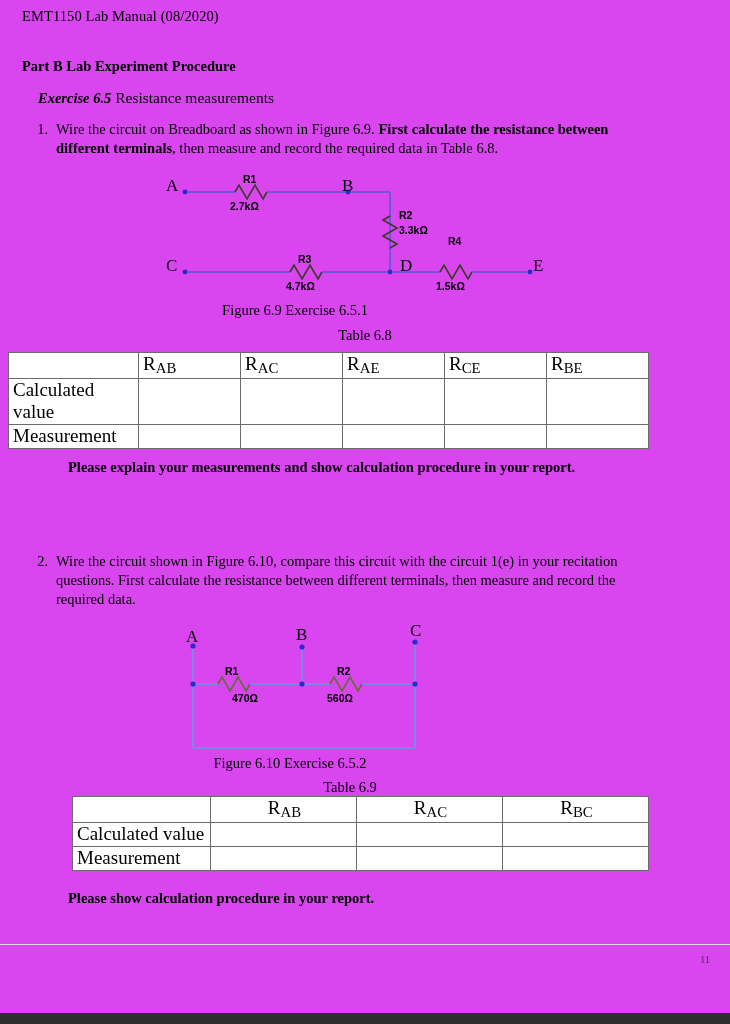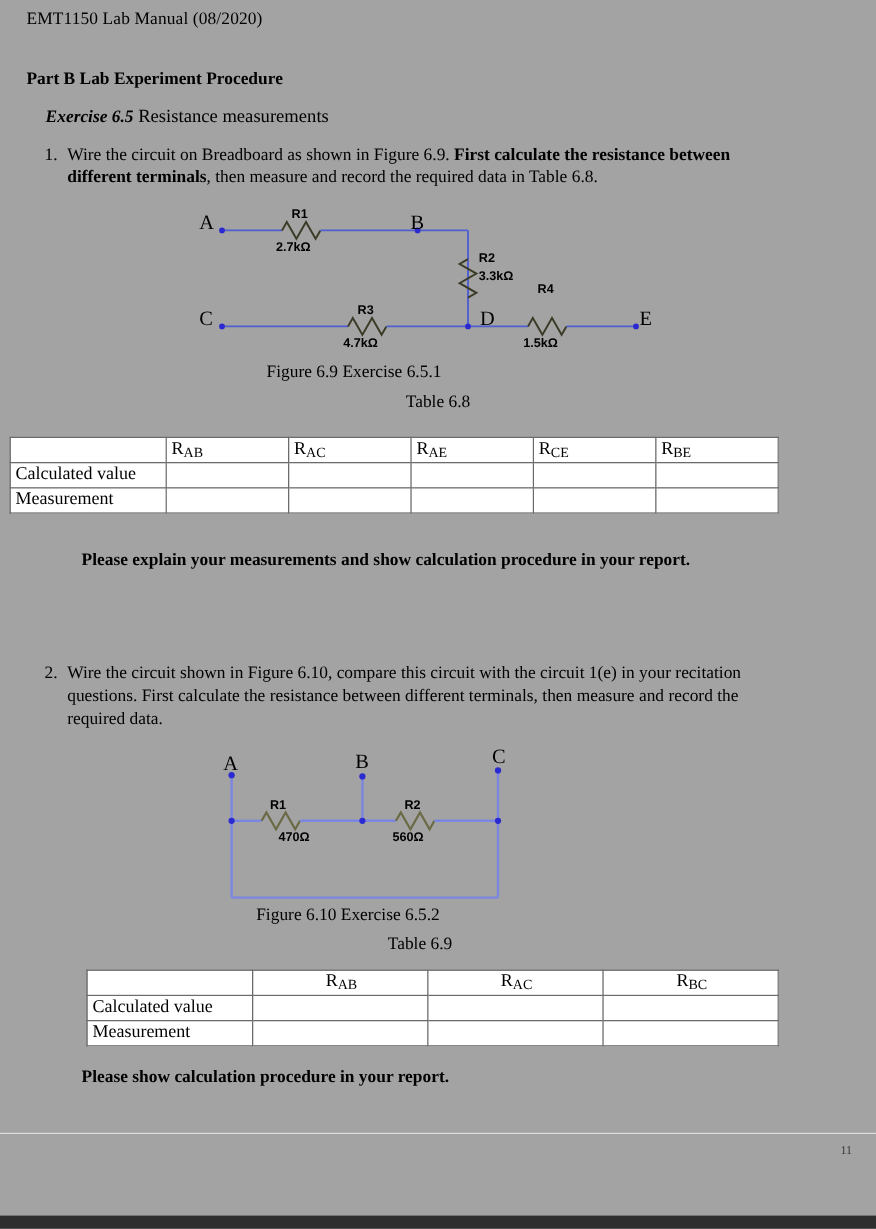--- a/index.html
+++ b/index.html
@@ -4,21 +4,21 @@
 <style>
   html, body { margin:0; padding:0; }
   body {
     width:730px; height:1024px;
     background:#ffffff;
     font-family:"Liberation Serif", serif;
     color:#000000;
     position:relative;
     overflow:hidden;
   }
-  .page { position:relative; width:730px; height:1014px; background:#a3a3a3; }
+  .page { position:relative; width:730px; height:1014px; background:#d946ef; }
 
   .hdr {
     position:absolute; left:22px; top:8px;
     font-size:14.5px; letter-spacing:0.1px;
   }
 
   .h-bold {
     position:absolute; left:22px;
     font-weight:bold; font-size:14.5px;
   }
@@ -36,23 +36,22 @@
   .fig-cap { position:absolute; text-align:center; font-size:14.5px; }
   #fig69cap { left:0; top:302px; width:590px; }
   #tbl68cap { left:0; top:327px; width:730px; }
   #fig610cap { left:0; top:755px; width:580px; }
   #tbl69cap { left:0; top:779px; width:700px; }
 
   
   table.lab {
     position:absolute;
     border-collapse:collapse;
-    font-size:15px;
+    font-size:19px;
     table-layout:fixed;
-    margin-top:12px;
   }
   table.lab td, table.lab th {
     border:1px solid #6b6b6b;
     height:19px;
     padding:0 2px 1px 4px;
     font-weight:normal;
     text-align:left;
     vertical-align:middle;
     background:#fff;
   }

